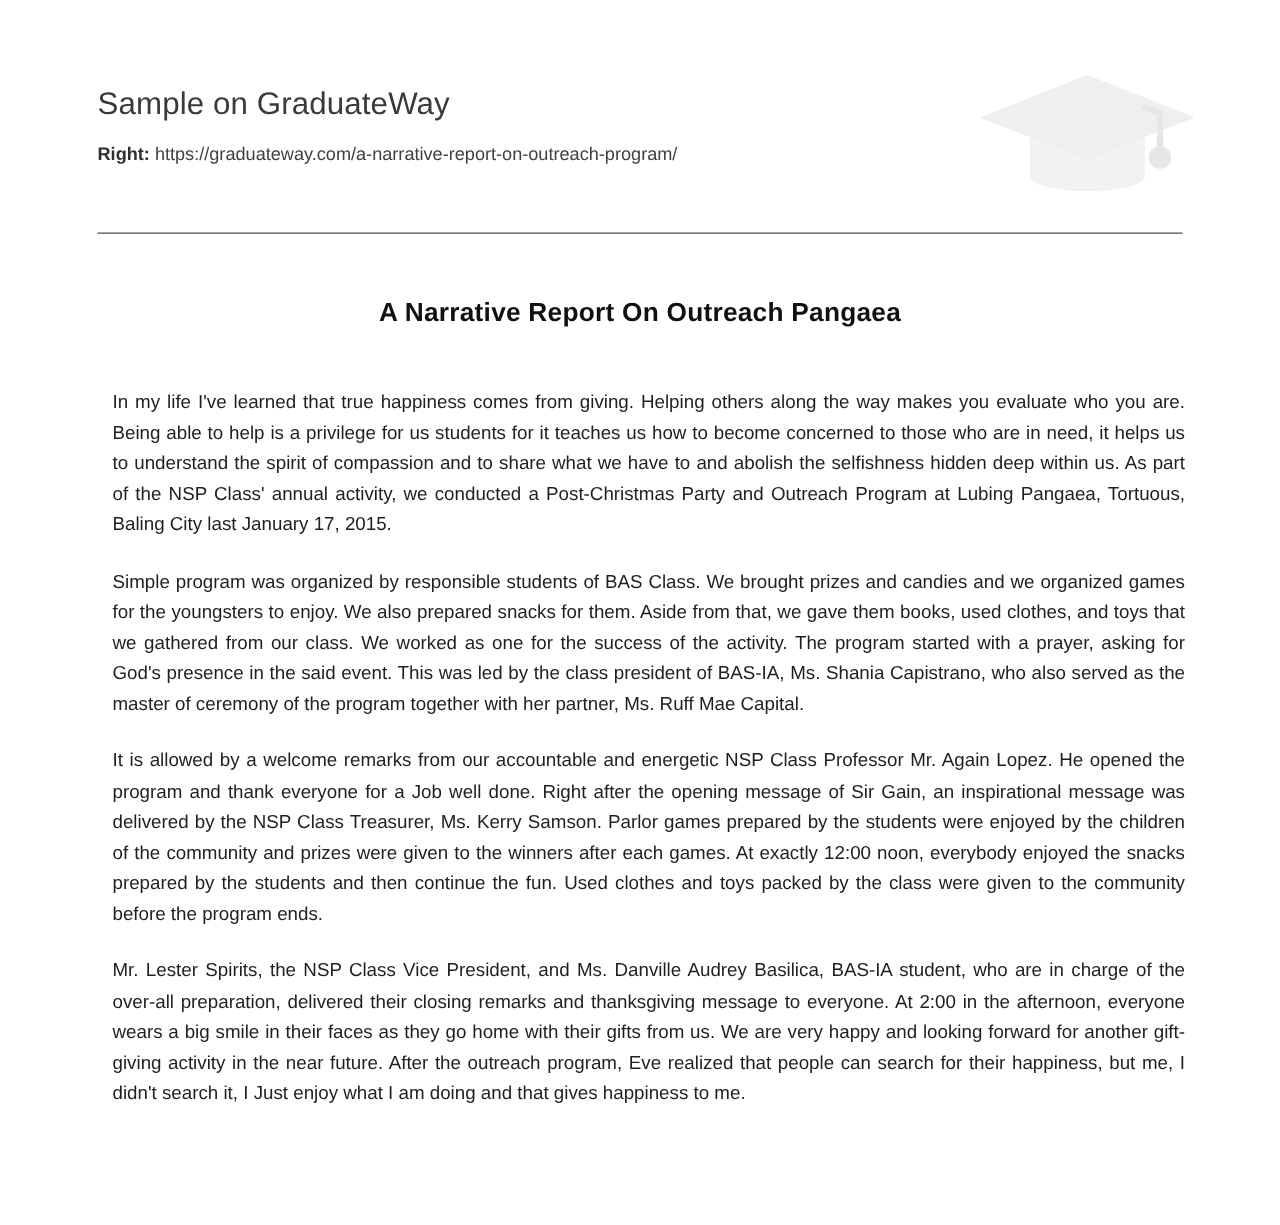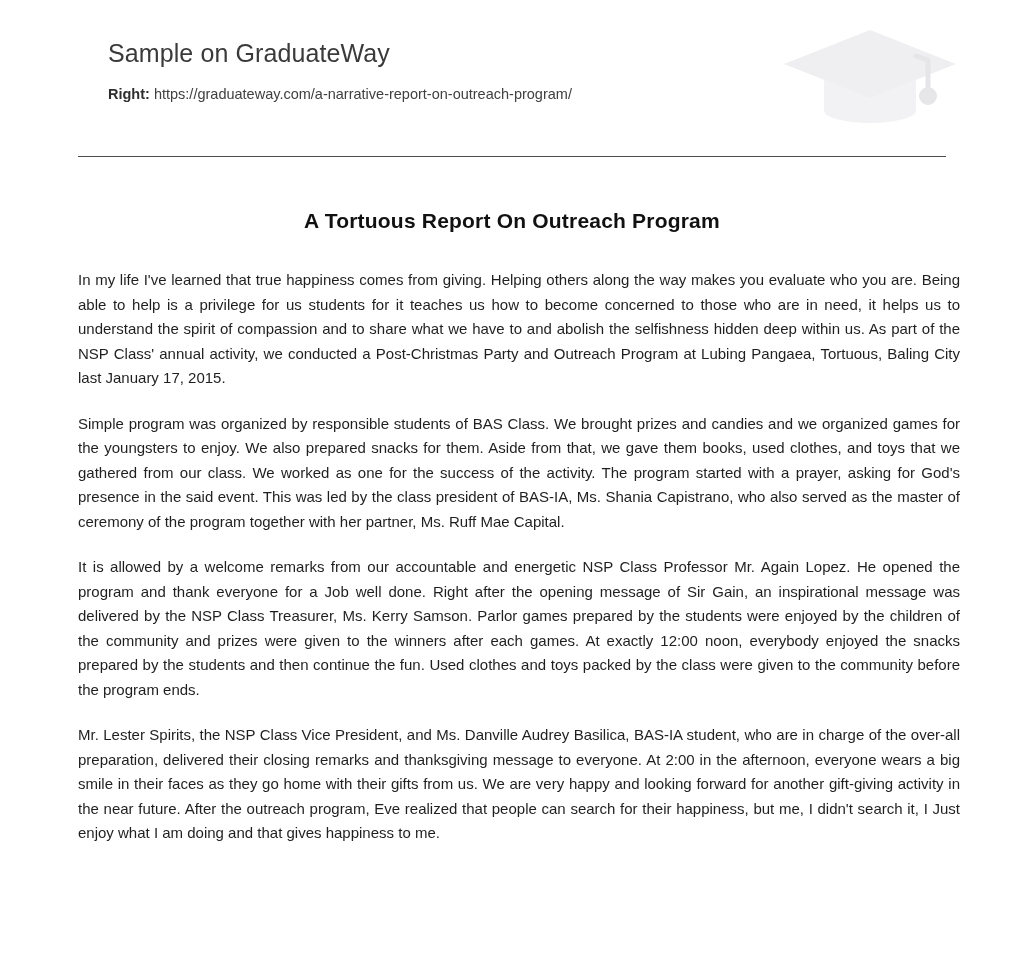--- a/index.html
+++ b/index.html
@@ -19,23 +19,24 @@
     width: 1024px;
     height: 980px;
     box-sizing: border-box;
     padding: 0;
     position: relative;
   }
 
   
   .doc-header {
     position: relative;
-    padding: 38px 78px 0 108px;
+    padding: 38px 78px 0 78px;
     min-height: 118px;
     box-sizing: border-box;
+    margin-top: 30px;
   }
 
   .site-title {
     font-size: 25px;
     font-weight: 400;
     color: #3a3a3a;
     letter-spacing: 0.1px;
     line-height: 1.2;
     margin: 0 0 18px 0;
   }
@@ -84,21 +85,21 @@
     font-size: 21px;
     font-weight: 700;
     color: #111111;
     margin: 50px 78px 0 78px;
     letter-spacing: 0.2px;
     line-height: 1.3;
   }
 
   
   .doc-body {
-    margin: 0;
+    margin: 12px;
     padding: 34px 64px 0 78px;
   }
   .doc-body p {
     margin: 0 0 21px 0;
     font-size: 15px;
     line-height: 24.5px;
     color: #1f1f1f;
     text-align: justify;
     text-justify: inter-word;
     hyphens: none;
@@ -131,21 +132,21 @@
 
         <path d="M138 34 L150 38 L150 68" stroke="#e6e6e9" stroke-width="5" fill="none" stroke-linecap="round" stroke-linejoin="round"></path>
 
         <circle cx="150" cy="74" r="9" fill="#e6e6e9"></circle>
       </svg>
     </div>
   </div>
 
   <hr class="divider">
 
-  <h1 class="doc-title">A Tortuous Report On Outreach Program</h1>
+  <h1 class="doc-title">A Narrative Report On Outreach Pangaea</h1>
 
   <div class="doc-body">
     <p>In my life I've learned that true happiness comes from giving. Helping others along the way makes you evaluate who you are. Being able to help is a privilege for us students for it teaches us how to become concerned to those who are in need, it helps us to understand the spirit of compassion and to share what we have to and abolish the selfishness hidden deep within us. As part of the NSP Class' annual activity, we conducted a Post-Christmas Party and Outreach Program at Lubing Pangaea, Tortuous, Baling City last January 17, 2015.</p>
     <p>Simple program was organized by responsible students of BAS Class. We brought prizes and candies and we organized games for the youngsters to enjoy. We also prepared snacks for them. Aside from that, we gave them books, used clothes, and toys that we gathered from our class. We worked as one for the success of the activity. The program started with a prayer, asking for God's presence in the said event. This was led by the class president of BAS-IA, Ms. Shania Capistrano, who also served as the master of ceremony of the program together with her partner, Ms. Ruff Mae Capital.</p>
     <p>It is allowed by a welcome remarks from our accountable and energetic NSP Class Professor Mr. Again Lopez. He opened the program and thank everyone for a Job well done. Right after the opening message of Sir Gain, an inspirational message was delivered by the NSP Class Treasurer, Ms. Kerry Samson. Parlor games prepared by the students were enjoyed by the children of the community and prizes were given to the winners after each games. At exactly 12:00 noon, everybody enjoyed the snacks prepared by the students and then continue the fun. Used clothes and toys packed by the class were given to the community before the program ends.</p>
     <p>Mr. Lester Spirits, the NSP Class Vice President, and Ms. Danville Audrey Basilica, BAS-IA student, who are in charge of the over-all preparation, delivered their closing remarks and thanksgiving message to everyone. At 2:00 in the afternoon, everyone wears a big smile in their faces as they go home with their gifts from us. We are very happy and looking forward for another gift-giving activity in the near future. After the outreach program, Eve realized that people can search for their happiness, but me, I didn't search it, I Just enjoy what I am doing and that gives happiness to me.</p>
   </div>
 
 </div>
 

